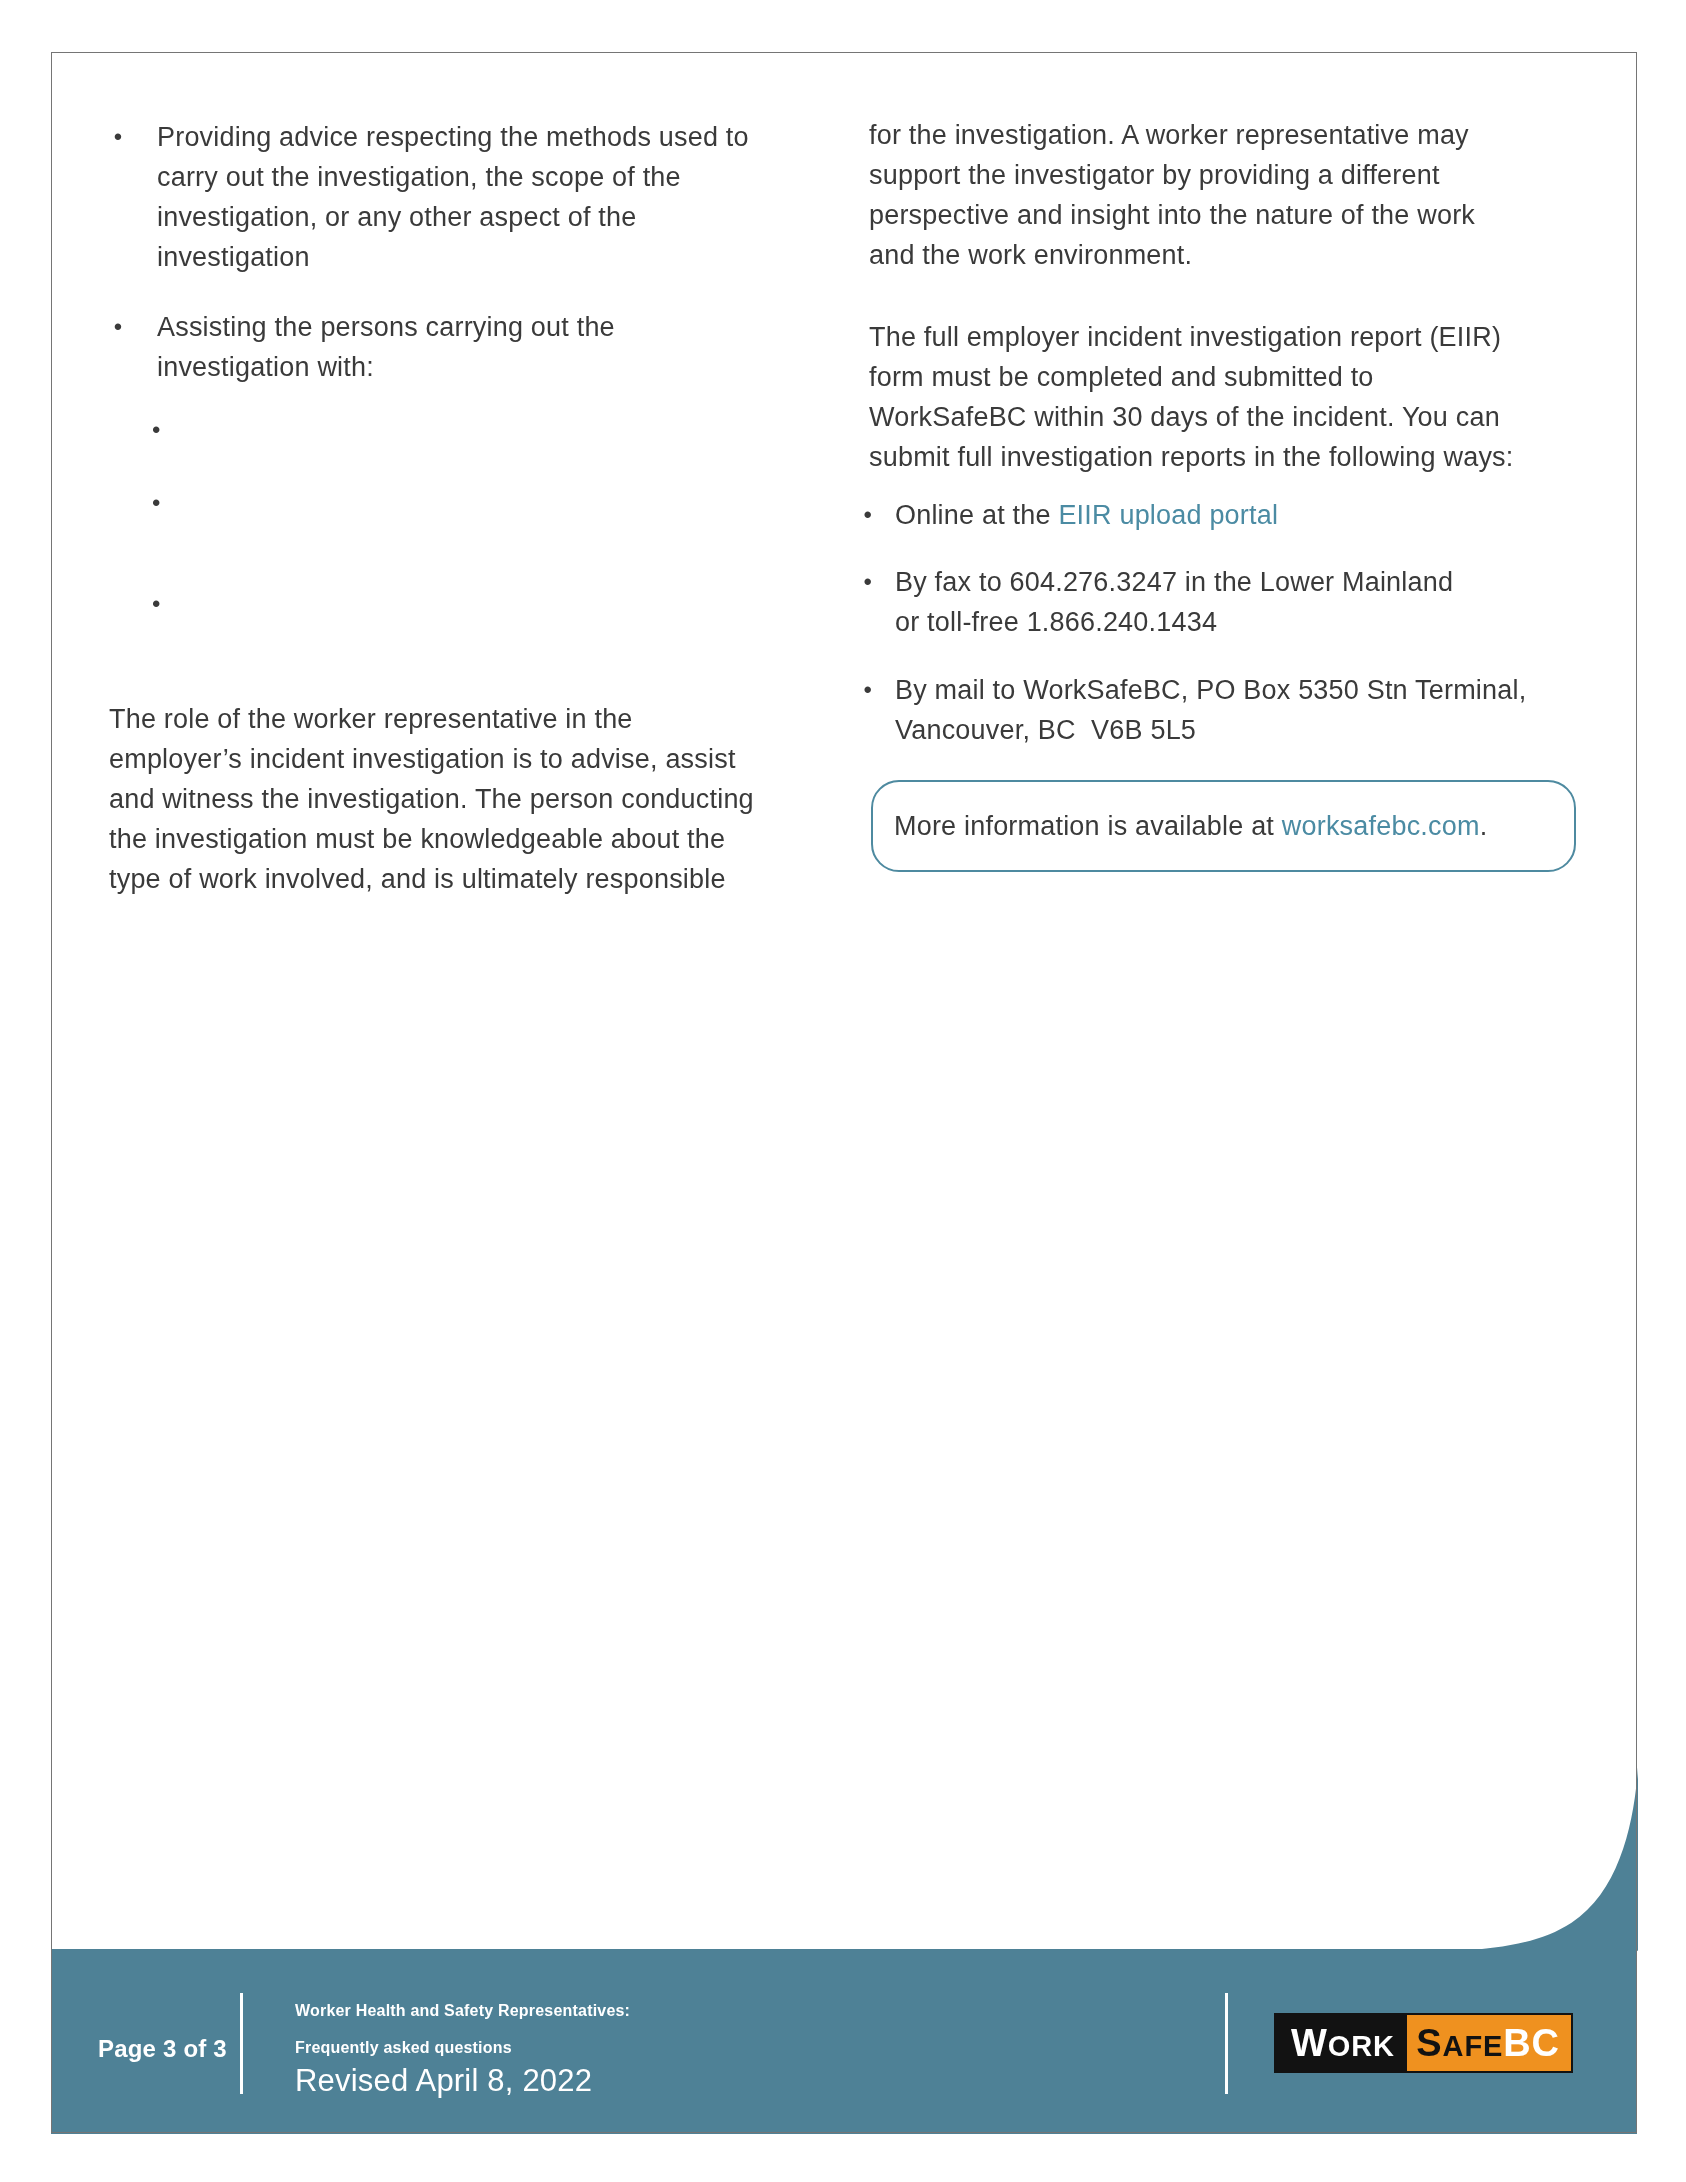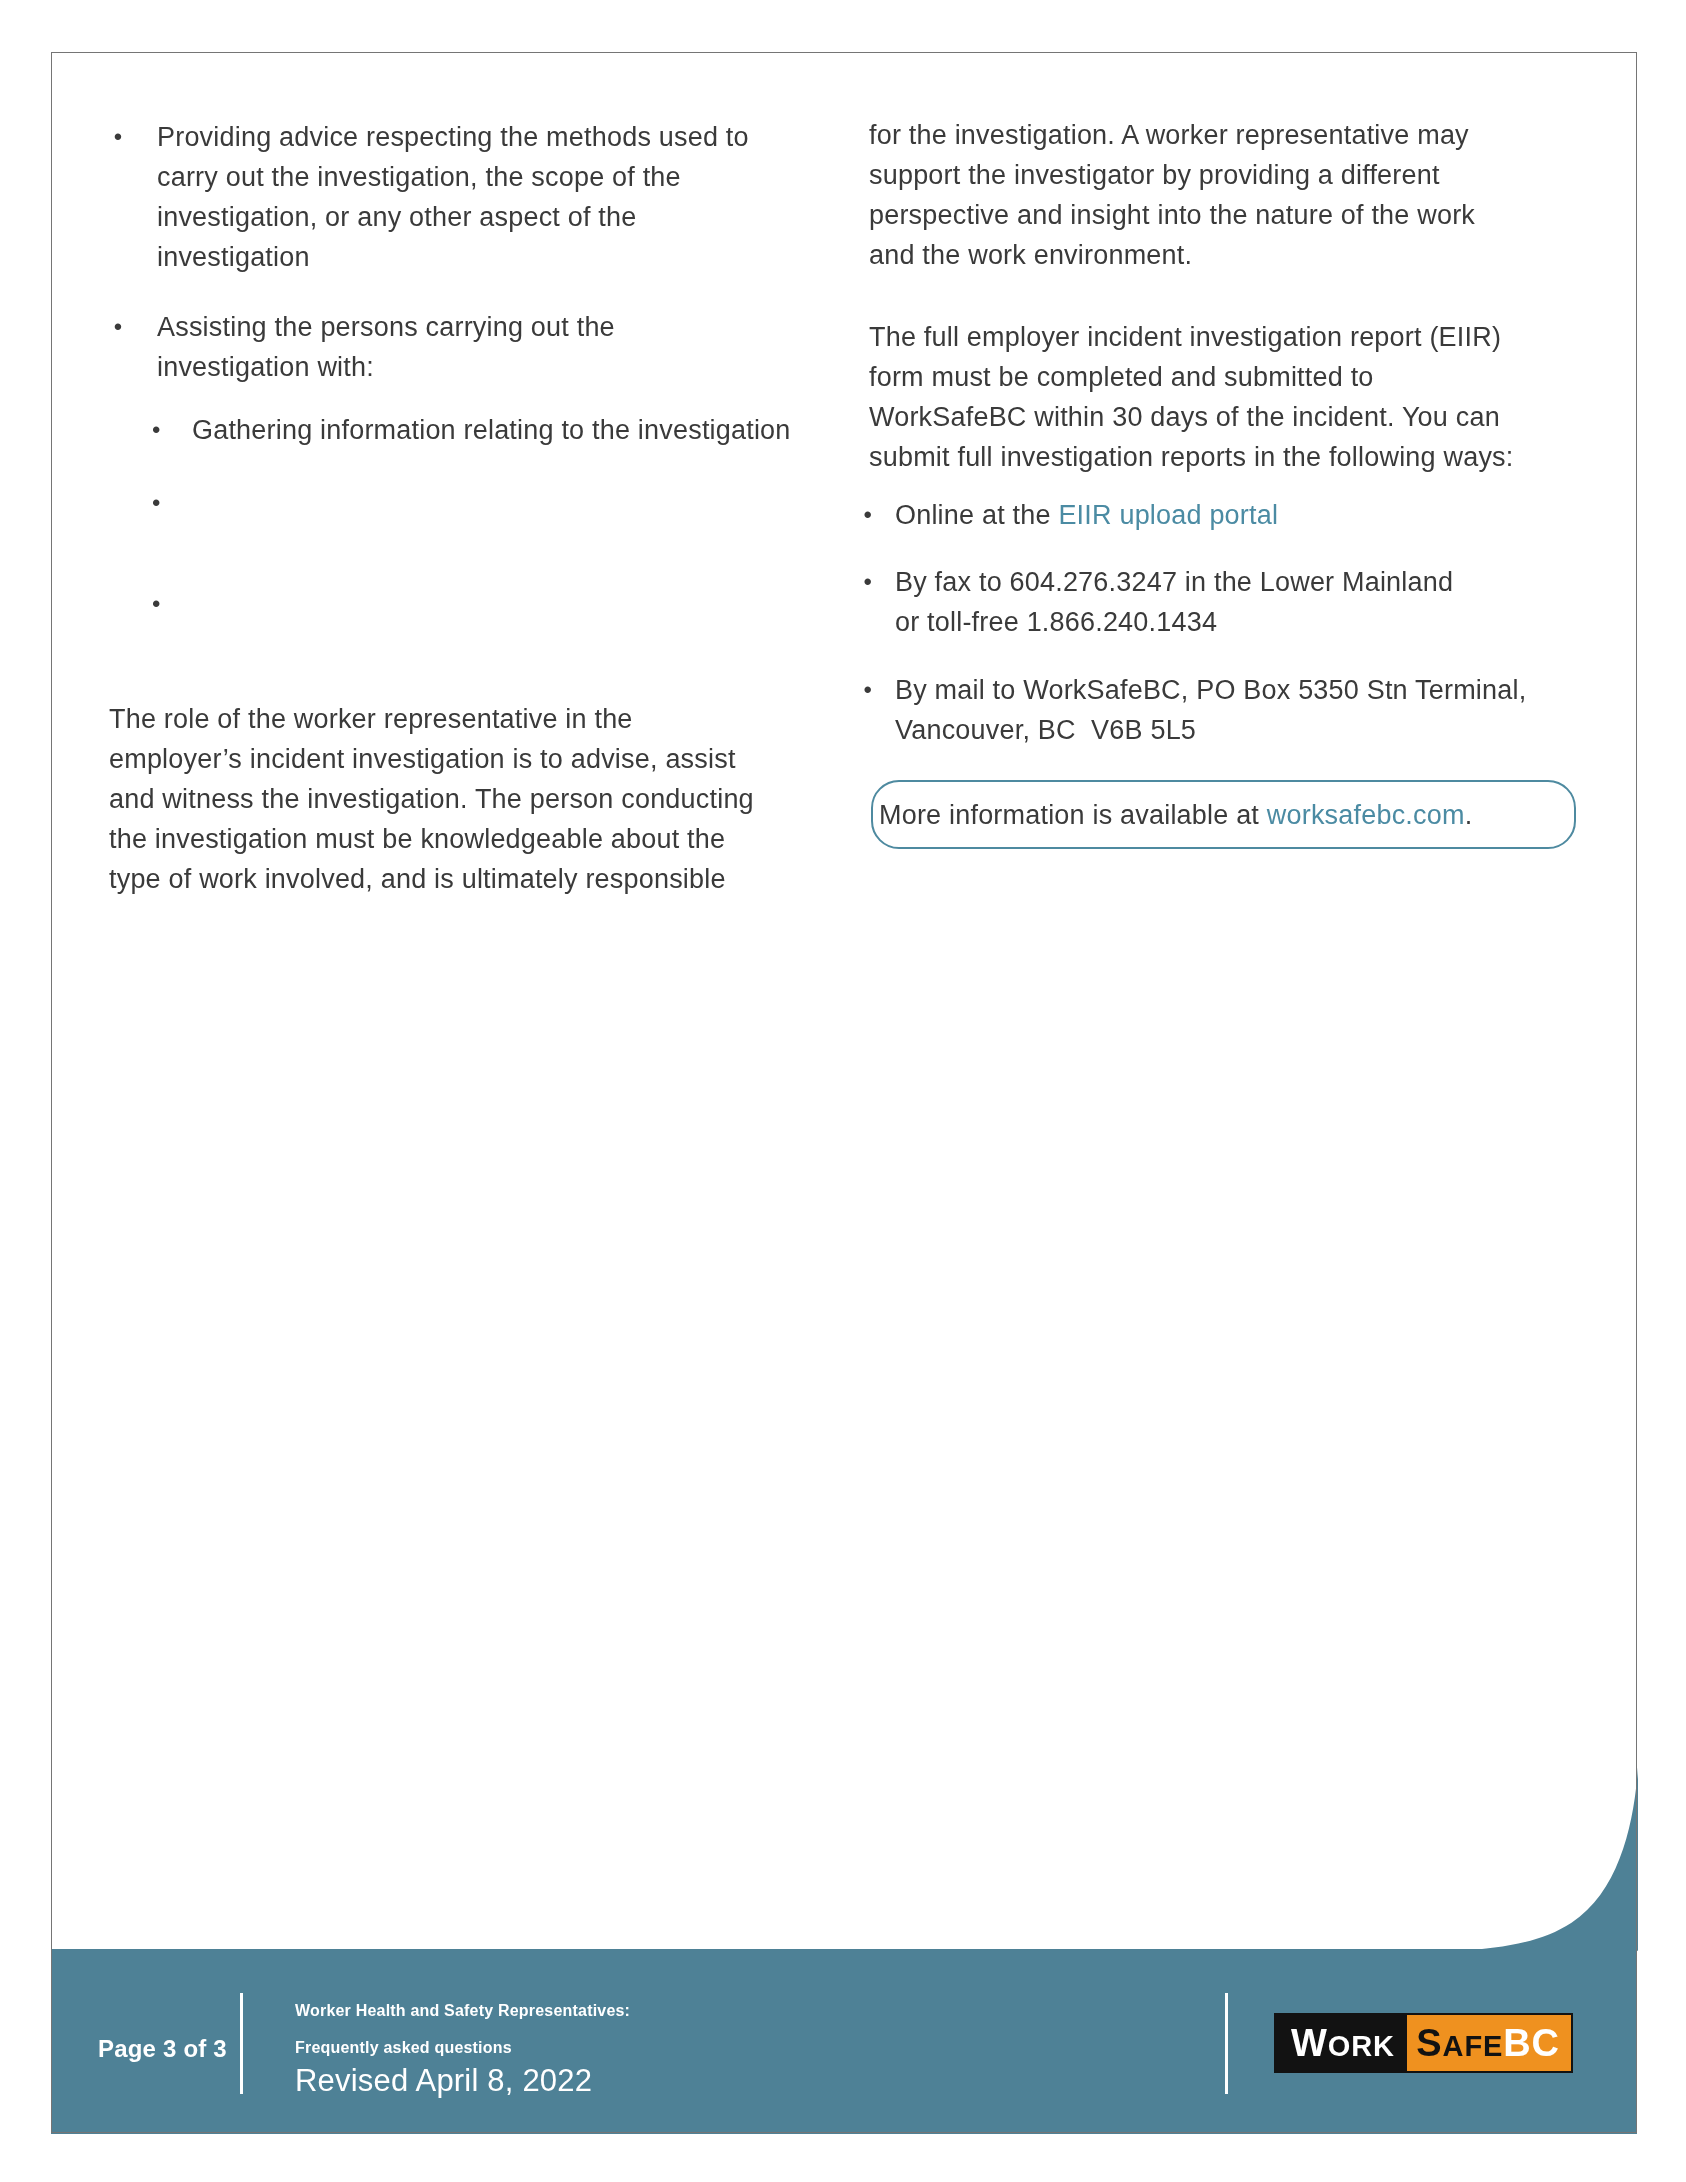--- a/index.html
+++ b/index.html
@@ -24,23 +24,23 @@
   .lc.li .marker{left:4.7px;}
   .lc.sub{padding-left:83px;}
   .lc.sub .marker{left:43px;}
   
   .rc{left:869px;width:796px;}
   .rc.li{padding-left:26px;}
   .rc.li .marker{left:-5.6px;}
   .link{color:#4b8ba3;cursor:pointer;}
   
   .info-box{
-    position:absolute;left:871px;top:780px;width:705px;height:69px;
+    position:absolute;left:871px;top:780px;width:705px;height:92px;
     border:2.8px solid #4e8aa0;border-radius:28px;box-sizing:border-box;
-    display:flex;align-items:center;padding-left:6px;background:#ffffff;
+    display:flex;align-items:center;padding-left:21px;background:#ffffff;
   }
   
   .footer-band{
     position:absolute;left:51px;top:1949px;width:1586px;height:185px;
     background:#4e8196;
   }
   .swoosh{position:absolute;left:1461px;top:1767px;}
   .page-indicator{
     position:absolute;left:98px;top:2035px;
     font-size:24px;font-weight:bold;color:#ffffff;letter-spacing:0.2px;
@@ -87,21 +87,20 @@
   </div>
 
   <div class="block lc li txt" style="top:307px">
     <span class="marker">•</span>
     <div class="lines">Assisting the persons carrying out the
 investigation with:</div>
   </div>
 
   <div class="block lc li sub txt" style="top:410px">
     <span class="marker">•</span>
-    <div class="lines">Gathering information relating to the investigation</div>
   </div>
 
   <div class="block lc li sub txt" style="top:483px">
     <span class="marker">•</span>
   </div>
 
   <div class="block lc li sub txt" style="top:584px">
     <span class="marker">•</span>
   </div>
 

